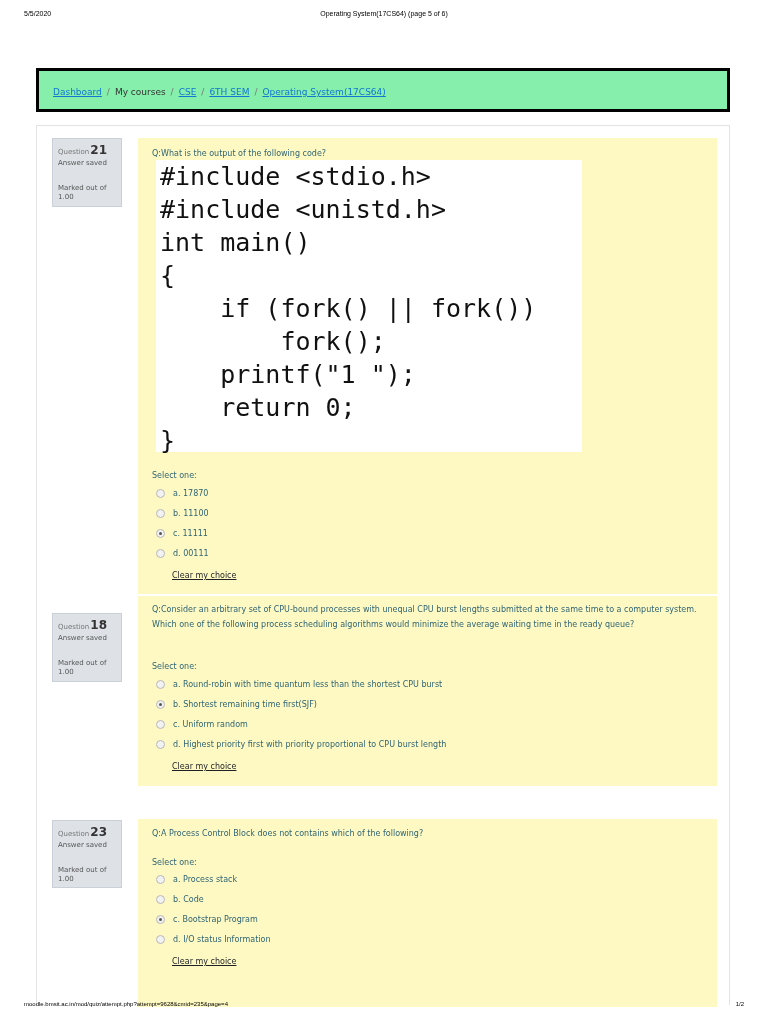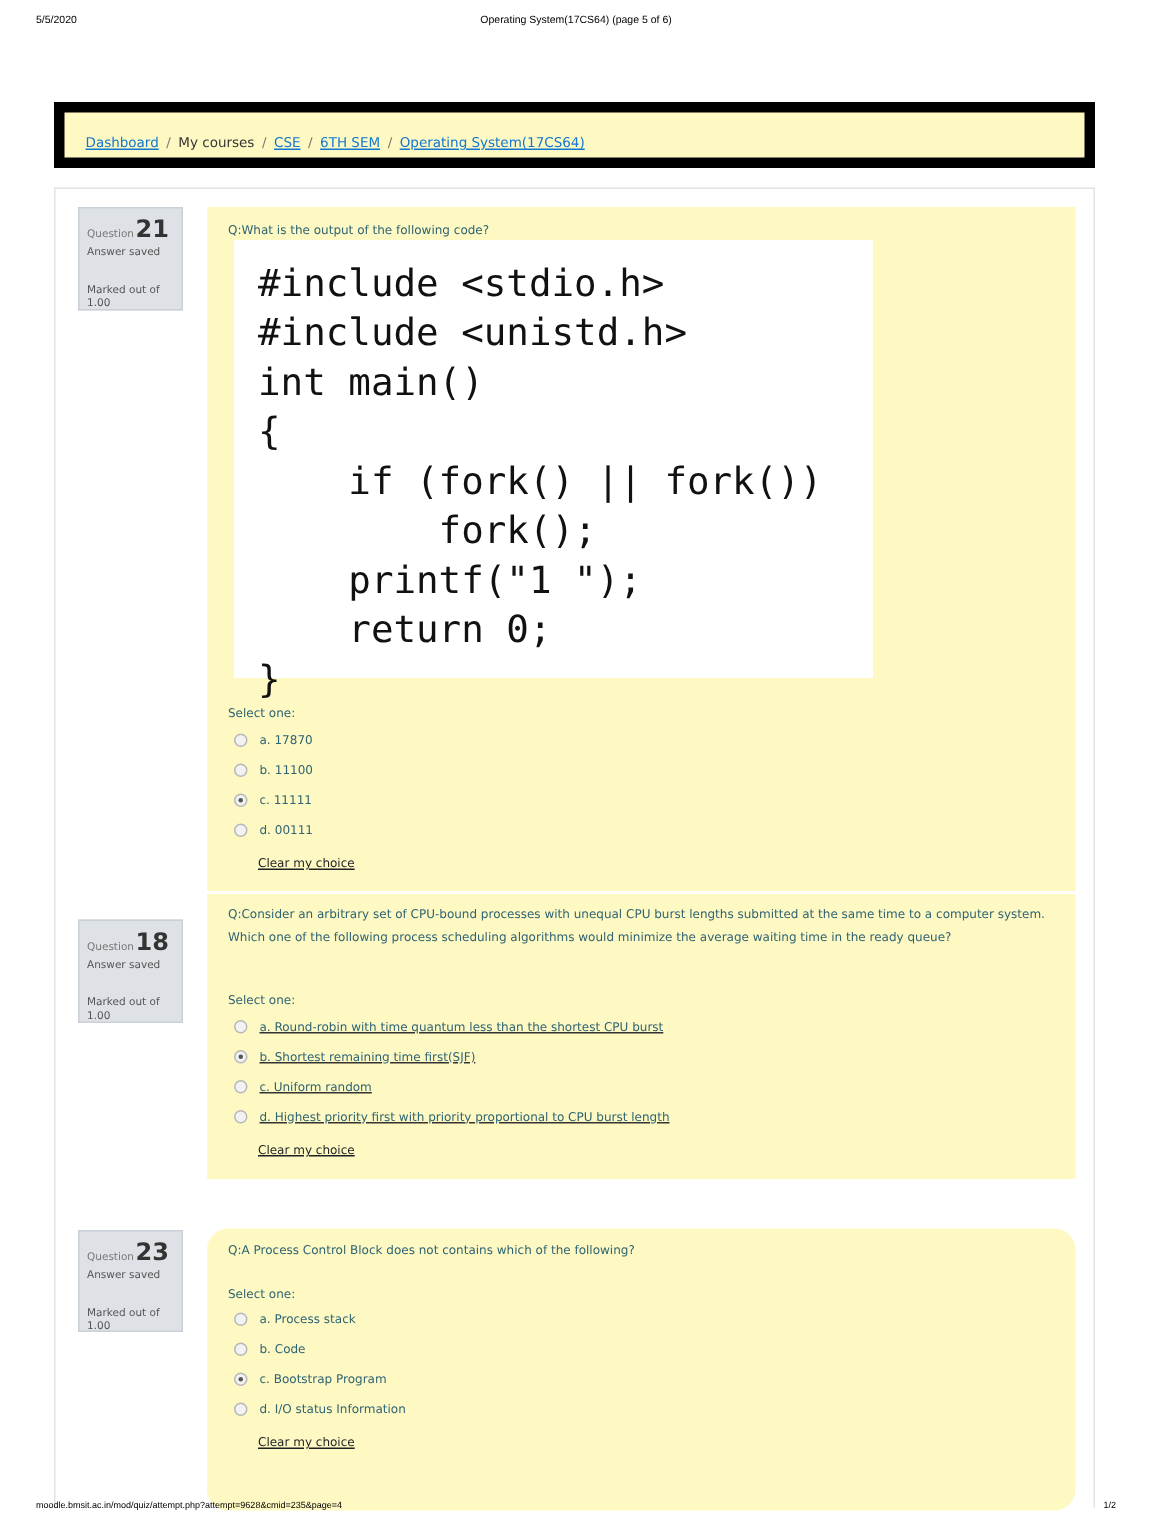--- a/index.html
+++ b/index.html
@@ -11,58 +11,58 @@
   }
   .print-header {
     position: absolute; top: 10px; left: 0; width: 768px; height: 12px;
     font-family: "Liberation Sans", sans-serif; font-size: 7px; color: #000;
   }
   .print-header .date { position: absolute; left: 24px; top: 0; }
   .print-header .title { position: absolute; left: 0; width: 768px; text-align: center; top: 0; }
 
   .breadcrumb-box {
     position: absolute; left: 36px; top: 68px; width: 694px; height: 44px;
-    border: 7px solid #000000; background: #fef9c3; box-sizing: border-box;
+    border: 3px solid #000000; background: #86efac; box-sizing: border-box;
   }
   .breadcrumb {
     position: absolute; left: 14px; top: 16px; font-size: 9px; color: #333;
     white-space: nowrap;
   }
   .breadcrumb a { color: #1177d1; text-decoration: underline; }
   .breadcrumb .sep { color: #777; margin: 0 5px; }
 
   .content-box {
     position: absolute; left: 36px; top: 125px; width: 694px; height: 880px;
     border: 1px solid #e3e3e3; border-bottom: none; box-sizing: border-box; background: #fff;
   }
 
   .q-info {
     position: absolute; left: 52px; width: 70px;
     background: #dee2e6; border: 1px solid #cad0d7; box-sizing: border-box;
     padding: 4px 5px; font-size: 7px; color: #555; line-height: 1.3;
   }
   .q-info .qno-label { font-size: 7px; color: #777; }
-  .q-info .qno { font-size: 16px; font-weight: bold; color: #333; margin-left: 1px; }
+  .q-info .qno { font-size: 12px; font-weight: bold; color: #333; margin-left: 1px; }
   .q-info .state { margin-top: 0; color: #555; }
   .q-info .marks { margin-top: 16px; color: #555; }
 
   .q-content {
     position: absolute; left: 138px; width: 579px;
     background: #fef9c3; box-sizing: border-box;
   }
   .qtext {
     position: absolute; left: 14px; font-size: 8px; color: #2f6473; line-height: 15px;
     width: 555px;
   }
   .code-img {
     position: absolute; left: 18px; top: 22px; width: 426px; height: 292px;
     background: #fff;
   }
   .code-img pre {
-    margin: 12px; padding: 0 0 0 4px;
+    margin: 0; padding: 0 0 0 4px;
     font-family: "DejaVu Sans Mono", monospace; font-size: 25px; line-height: 33px;
     color: #111; white-space: pre;
   }
   .select-one {
     position: absolute; left: 14px; font-size: 8px; color: #2f6473;
   }
   .options { position: absolute; left: 18px; }
   .option {
     height: 20px; display: flex; align-items: center; font-size: 8px; color: #2f6473;
     cursor: pointer;
@@ -145,21 +145,21 @@
 </div>
 
 <div class="q-info" style="top:613px; height:69px;">
   <div><span class="qno-label">Question</span><span class="qno">18</span></div>
   <div class="state">Answer saved</div>
   <div class="marks">Marked out of 1.00</div>
 </div>
 <div class="q-content" style="top:596px; height:190px;">
   <div class="qtext" style="top:6px;">Q:Consider an arbitrary set of CPU-bound processes with unequal CPU burst lengths submitted at the same time to a computer system. Which one of the following process scheduling algorithms would minimize the average waiting time in the ready queue?</div>
   <div class="select-one" style="top:66px;">Select one:</div>
-  <div class="options" style="top:78px;text-decoration:underline;">
+  <div class="options" style="top:78px;">
     <div class="option">
         <span class="radio"></span>
         <span>a. Round-robin with time quantum less than the shortest CPU burst</span>
       </div>
     <div class="option">
         <span class="radio checked"></span>
         <span>b. Shortest remaining time first(SJF)</span>
       </div>
     <div class="option">
         <span class="radio"></span>
@@ -171,21 +171,21 @@
       </div>
   </div>
   <a class="clear-choice" style="top:166px;">Clear my choice</a>
 </div>
 
 <div class="q-info" style="top:820px; height:68px;">
   <div><span class="qno-label">Question</span><span class="qno">23</span></div>
   <div class="state">Answer saved</div>
   <div class="marks">Marked out of 1.00</div>
 </div>
-<div class="q-content" style="top:819px; height:188px;border-radius:14px;">
+<div class="q-content" style="top:819px; height:188px;">
   <div class="qtext" style="top:7px;">Q:A Process Control Block does not contains which of the following?</div>
   <div class="select-one" style="top:39px;">Select one:</div>
   <div class="options" style="top:50px;">
     <div class="option">
         <span class="radio"></span>
         <span>a. Process stack</span>
       </div>
     <div class="option">
         <span class="radio"></span>
         <span>b. Code</span>

